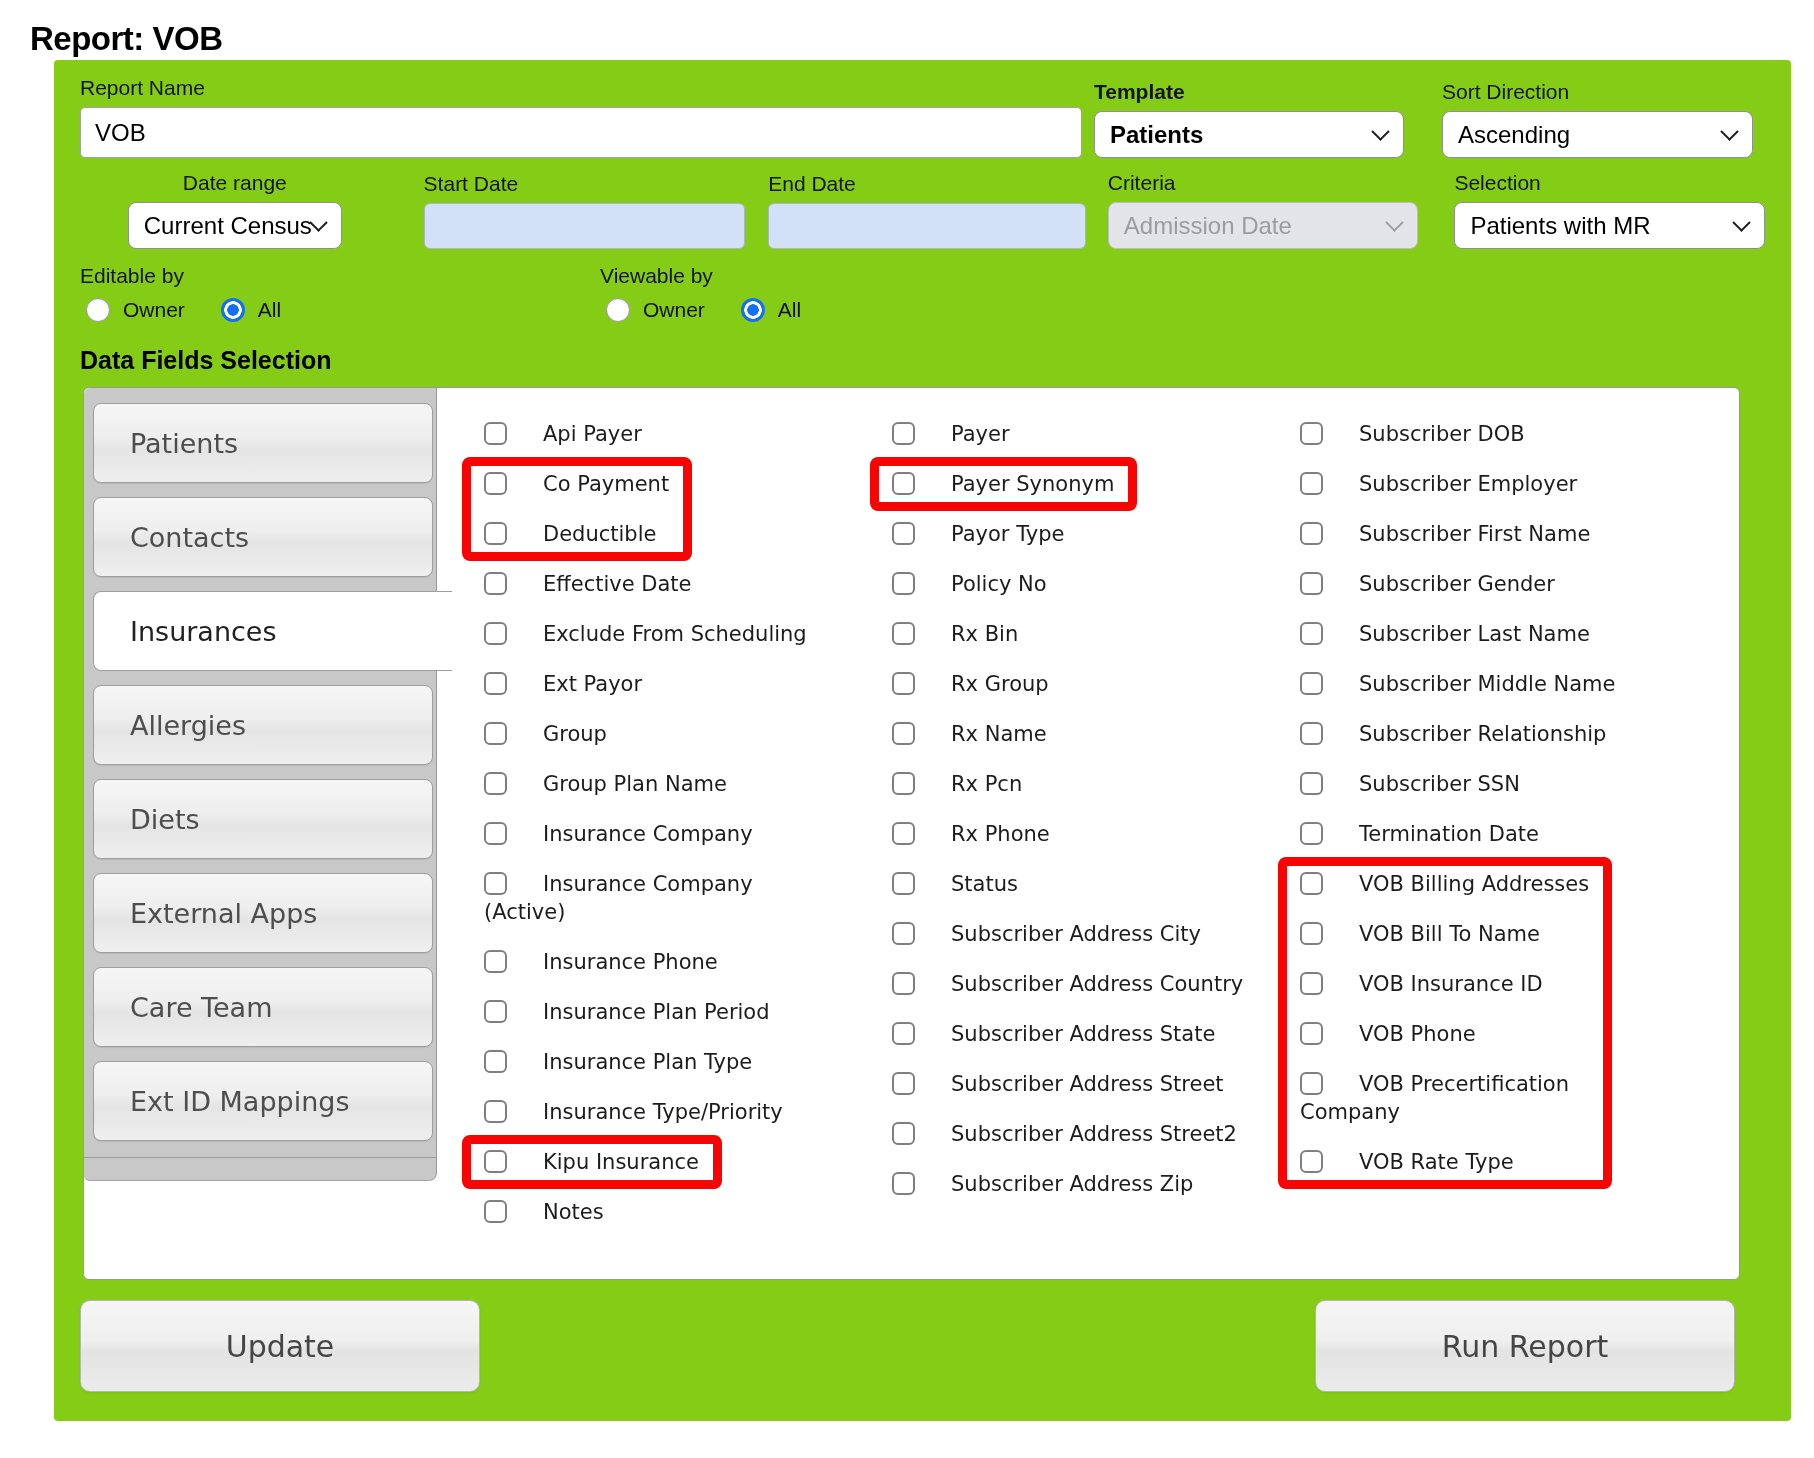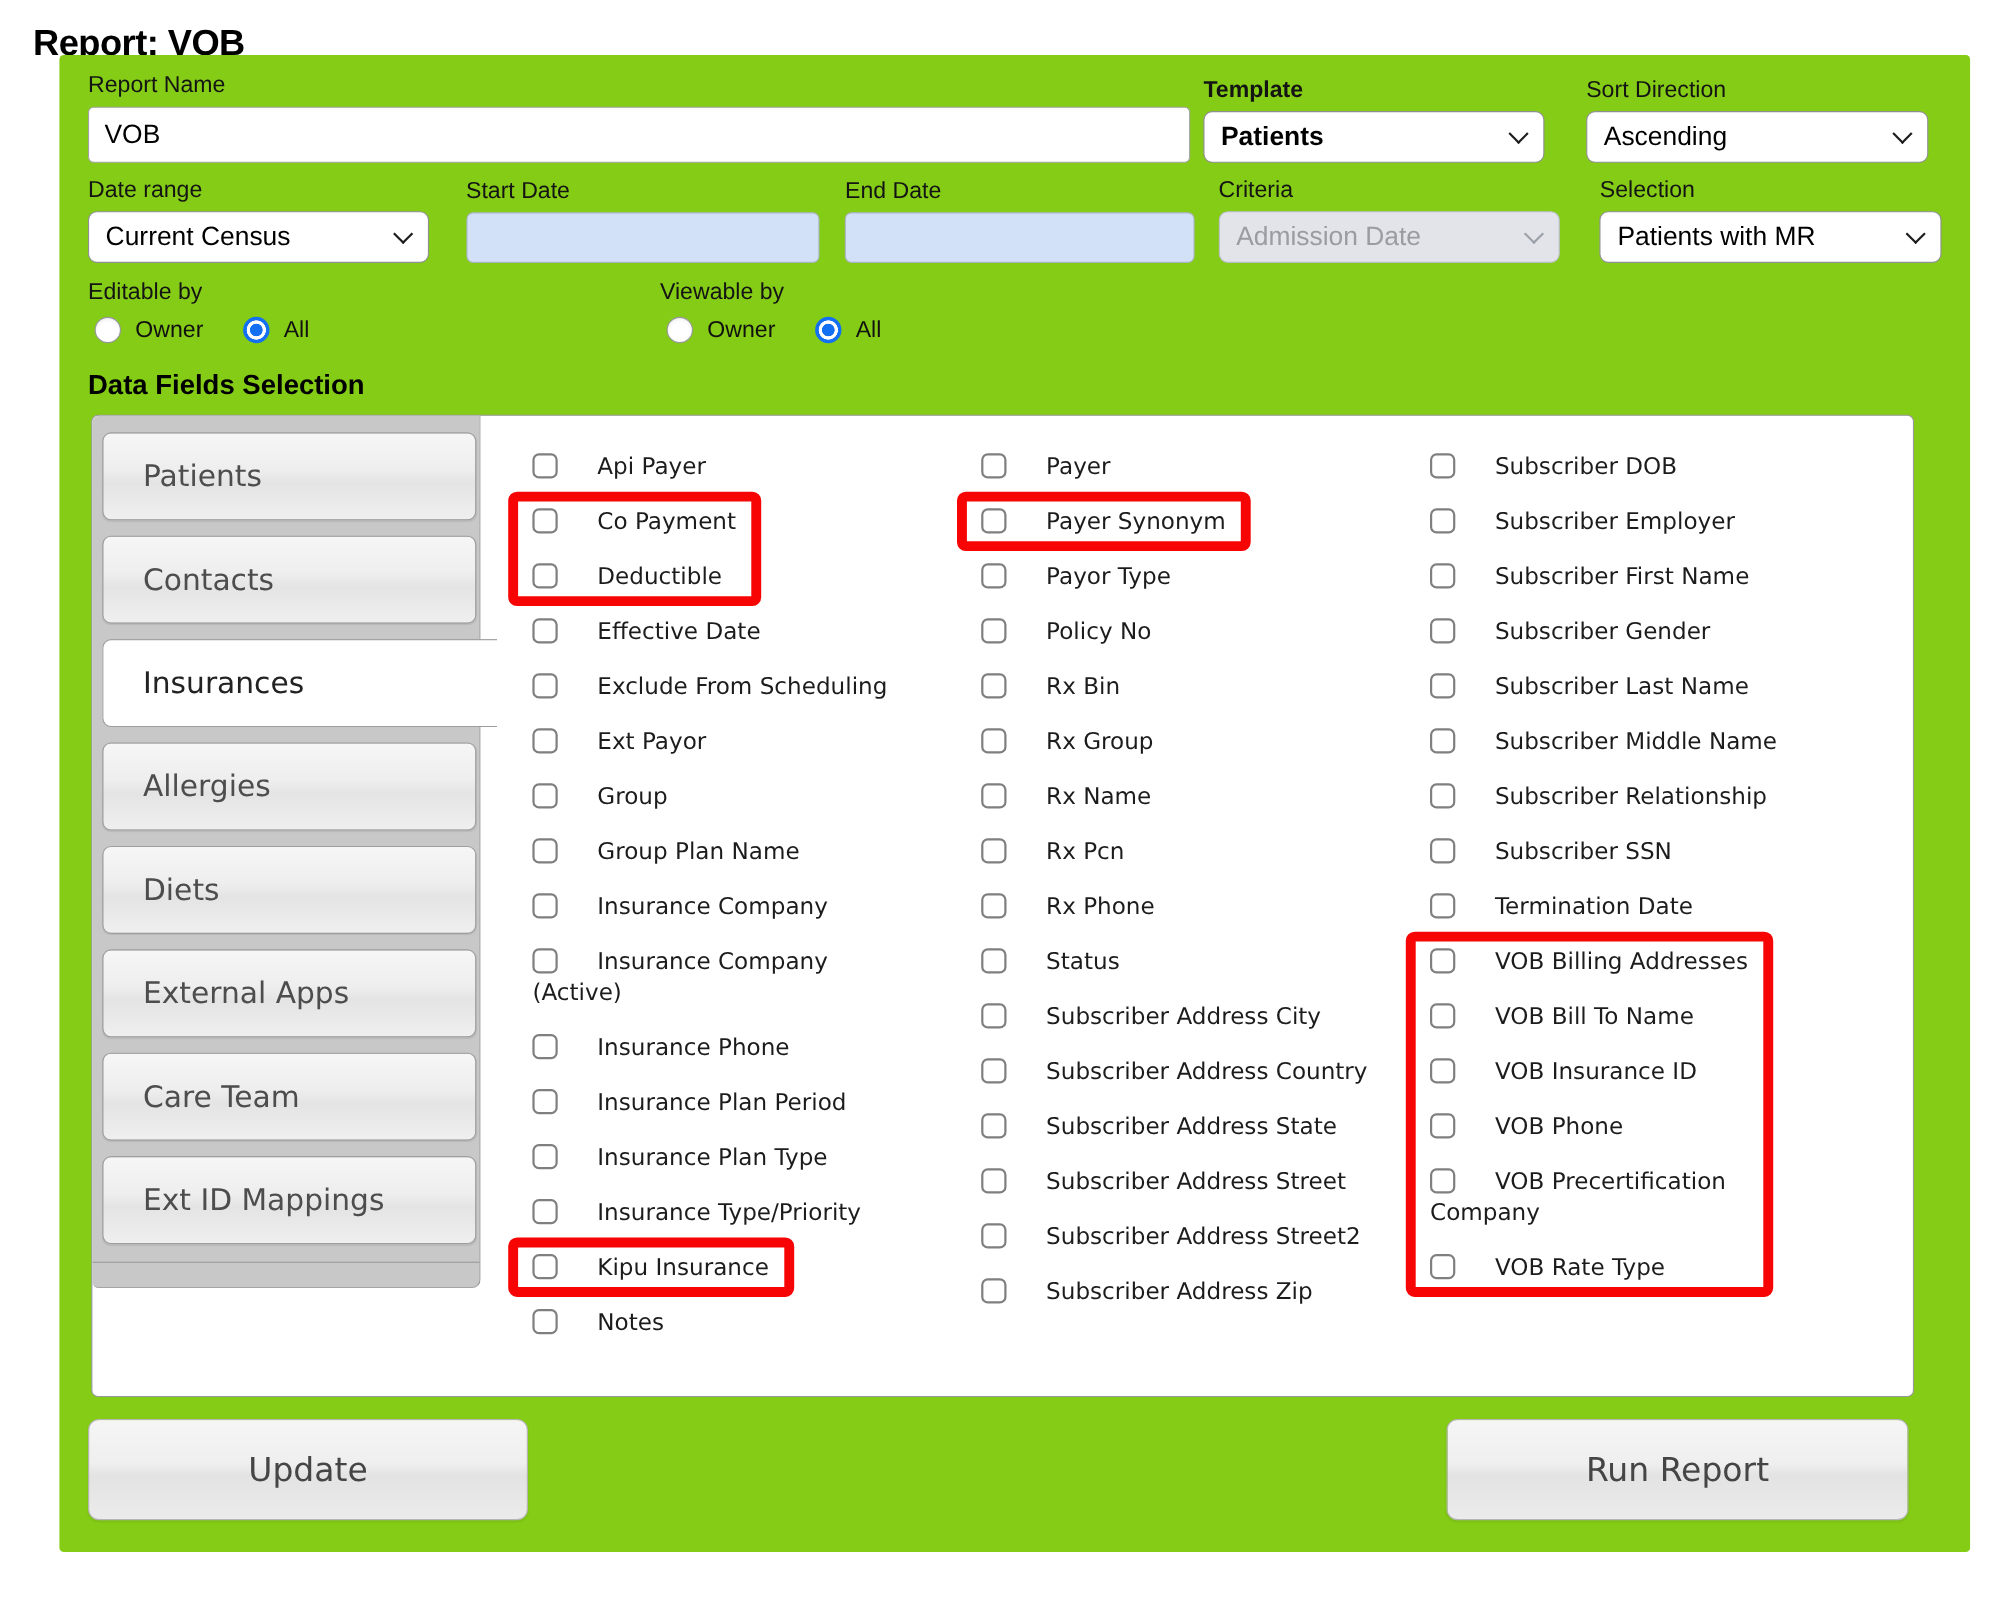--- a/index.html
+++ b/index.html
@@ -1,19 +1,19 @@
 <!DOCTYPE html>
 <html><head>
 <meta charset="utf-8">
 <style>
   * { box-sizing: border-box; margin: 0; padding: 0; }
   html,body { width: 1814px; height: 1458px; background: #ffffff; overflow: hidden;
               font-family: "Liberation Sans", sans-serif; }
   .page-title { padding: 20px 0 0 30px; font-size: 33px; font-weight: bold; color: #000;
-                letter-spacing: -0.5px; height: 50px; border-radius: 29px; }
+                letter-spacing: -0.5px; height: 60px; border-radius: 29px; }
   .panel { margin-left: 54px; width: 1737px; height: 1361px; background: #84cc16;
            border-radius: 4px; padding: 16px 26px 0 26px; position: relative; }
 
   
   .flabel { font-size: 21px; line-height: 24px; color: #141414; margin-bottom: 7px; }
   .frow { display: flex; align-items: flex-end; }
   .fgroup { display: flex; flex-direction: column; }
   input.text-input { height: 51px; border: 1px solid #a3a3a3; border-radius: 5px;
                      background: #fff; font: 24px "Liberation Sans", sans-serif; color: #000;
                      padding: 0 14px; outline: none; }
@@ -101,21 +101,21 @@
     <div class="fgroup" style="width:311px; margin-left:38px;">
       <div class="flabel">Sort Direction</div>
       <div class="select">
         <span>Ascending</span>
         <span class="chevron"></span>
       </div>
     </div>
   </div>
 
   <div class="frow row2">
-    <div class="fgroup" style="width:310px;">
+    <div class="fgroup" style="width:310px;align-items:center;">
       <div class="flabel">Date range</div>
       <div class="select">
         <span>Current Census</span>
         <span class="chevron"></span>
       </div>
     </div>
     <div class="fgroup" style="width:322px; margin-left:34px;">
       <div class="flabel">Start Date</div>
       <input class="date-input" value="" style="">
     </div>

